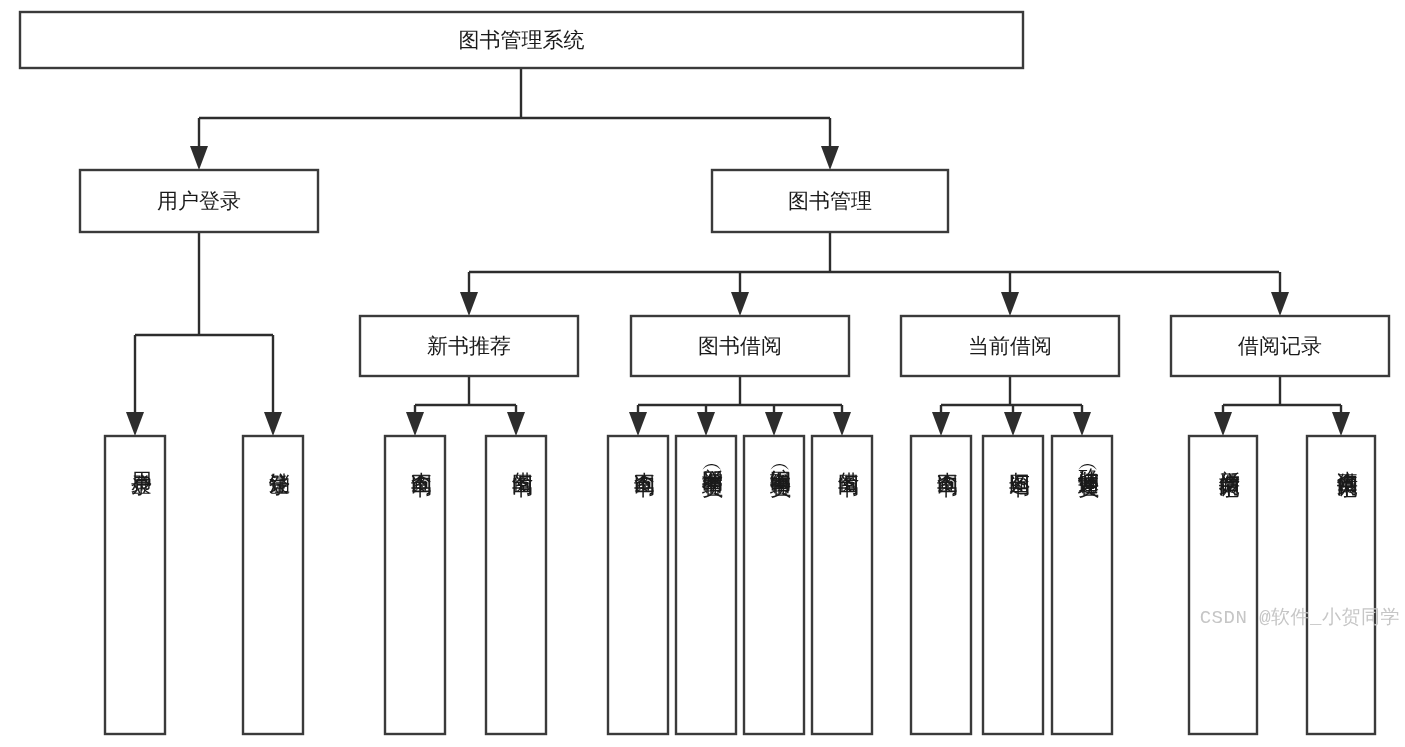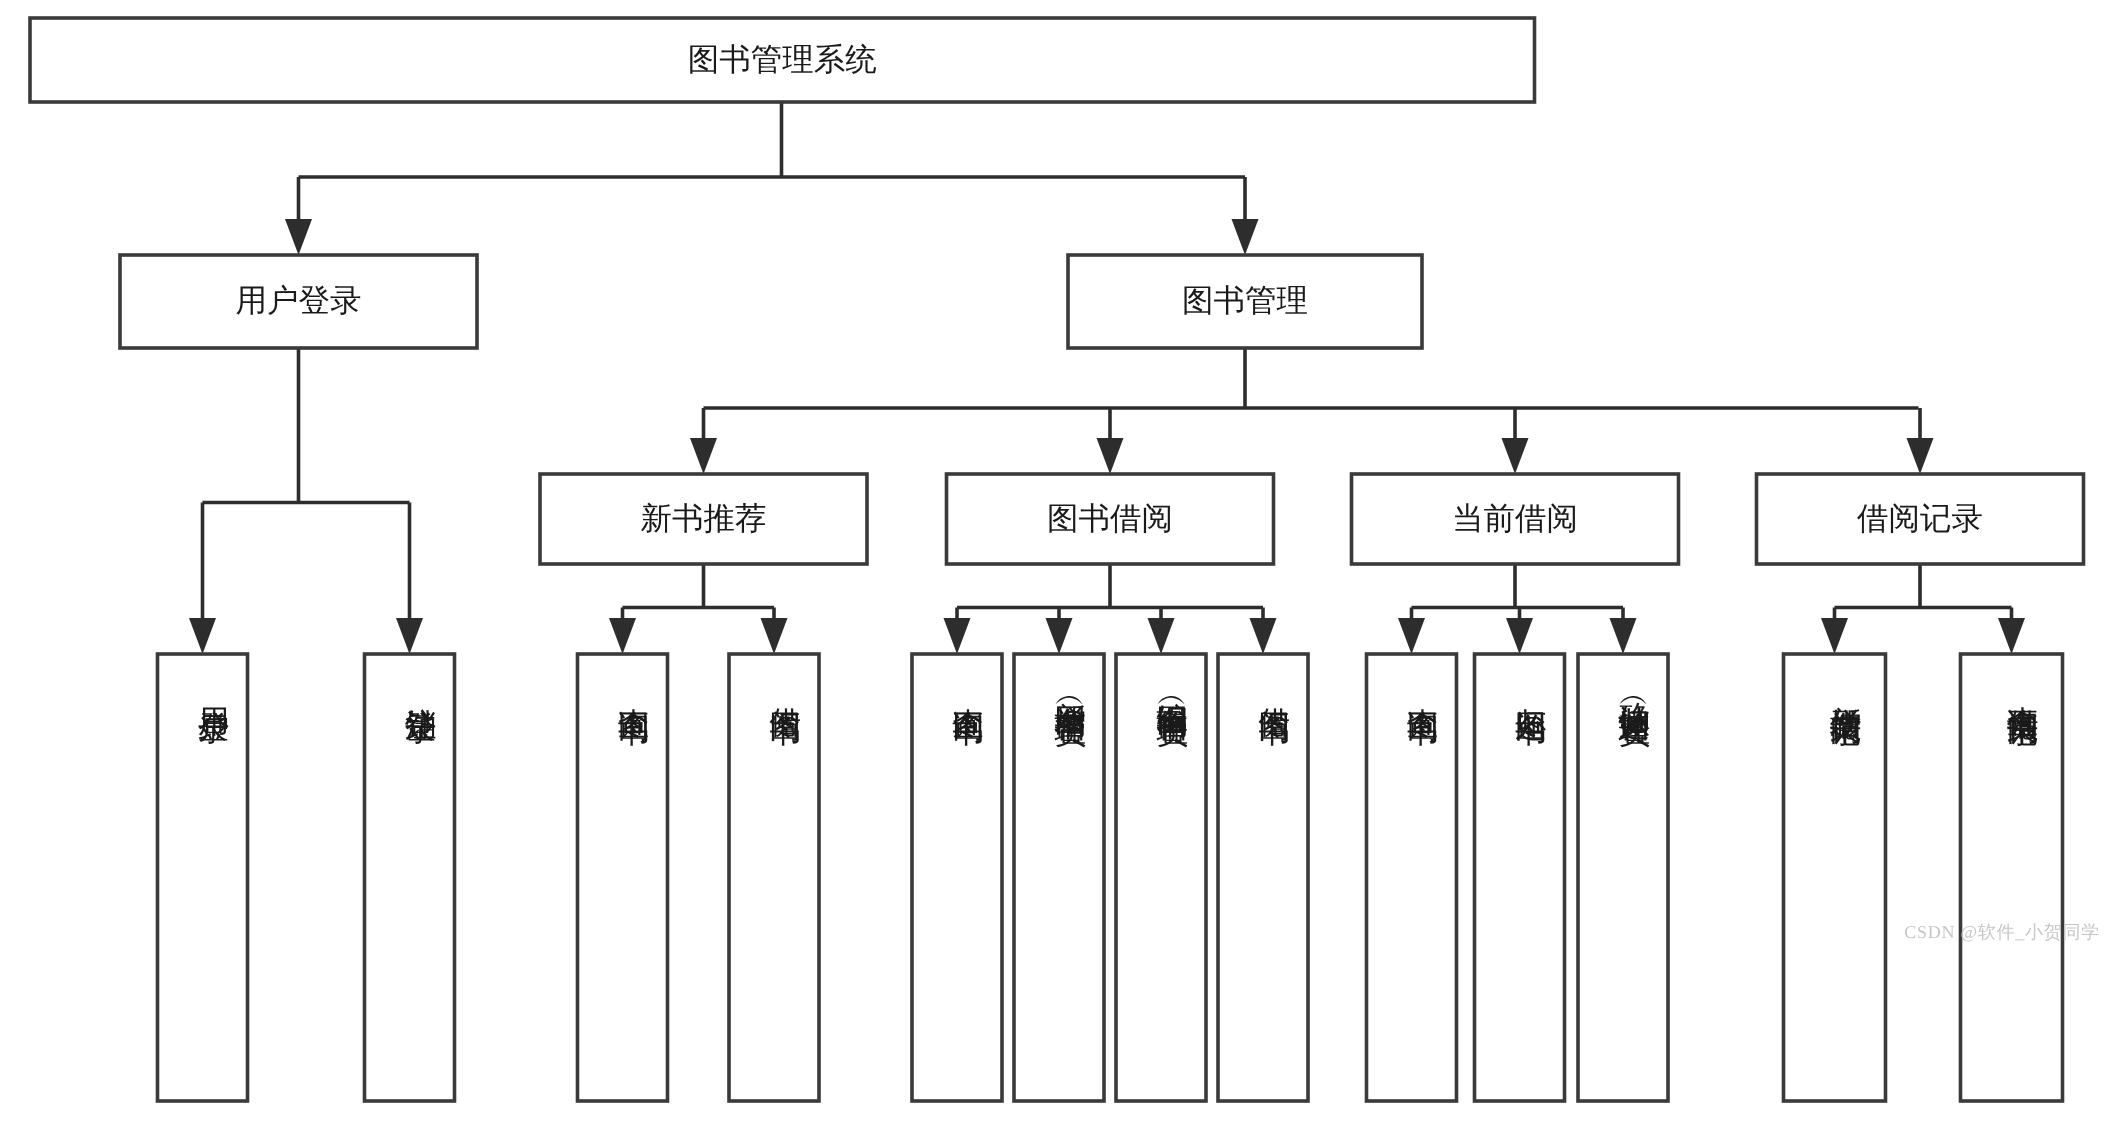--- a/index.html
+++ b/index.html
@@ -53,22 +53,22 @@
     stroke-linecap: butt;
   }
   .arrow-head {
     fill: #2d2d2d;
     stroke: none;
   }
   .watermark {
     position: absolute;
     right: 5px;
     bottom: 3px;
-    font-family: Liberation Serif, serif;
-    font-size: 12px;
+    font-family: Liberation Mono, monospace;
+    font-size: 19px;
     color: #c6c6c6;
     white-space: nowrap;
     letter-spacing: 0.5px;
     user-select: none;
   }
 </style>
 </head>
 <body>
 
 <div id="diagram-root">

